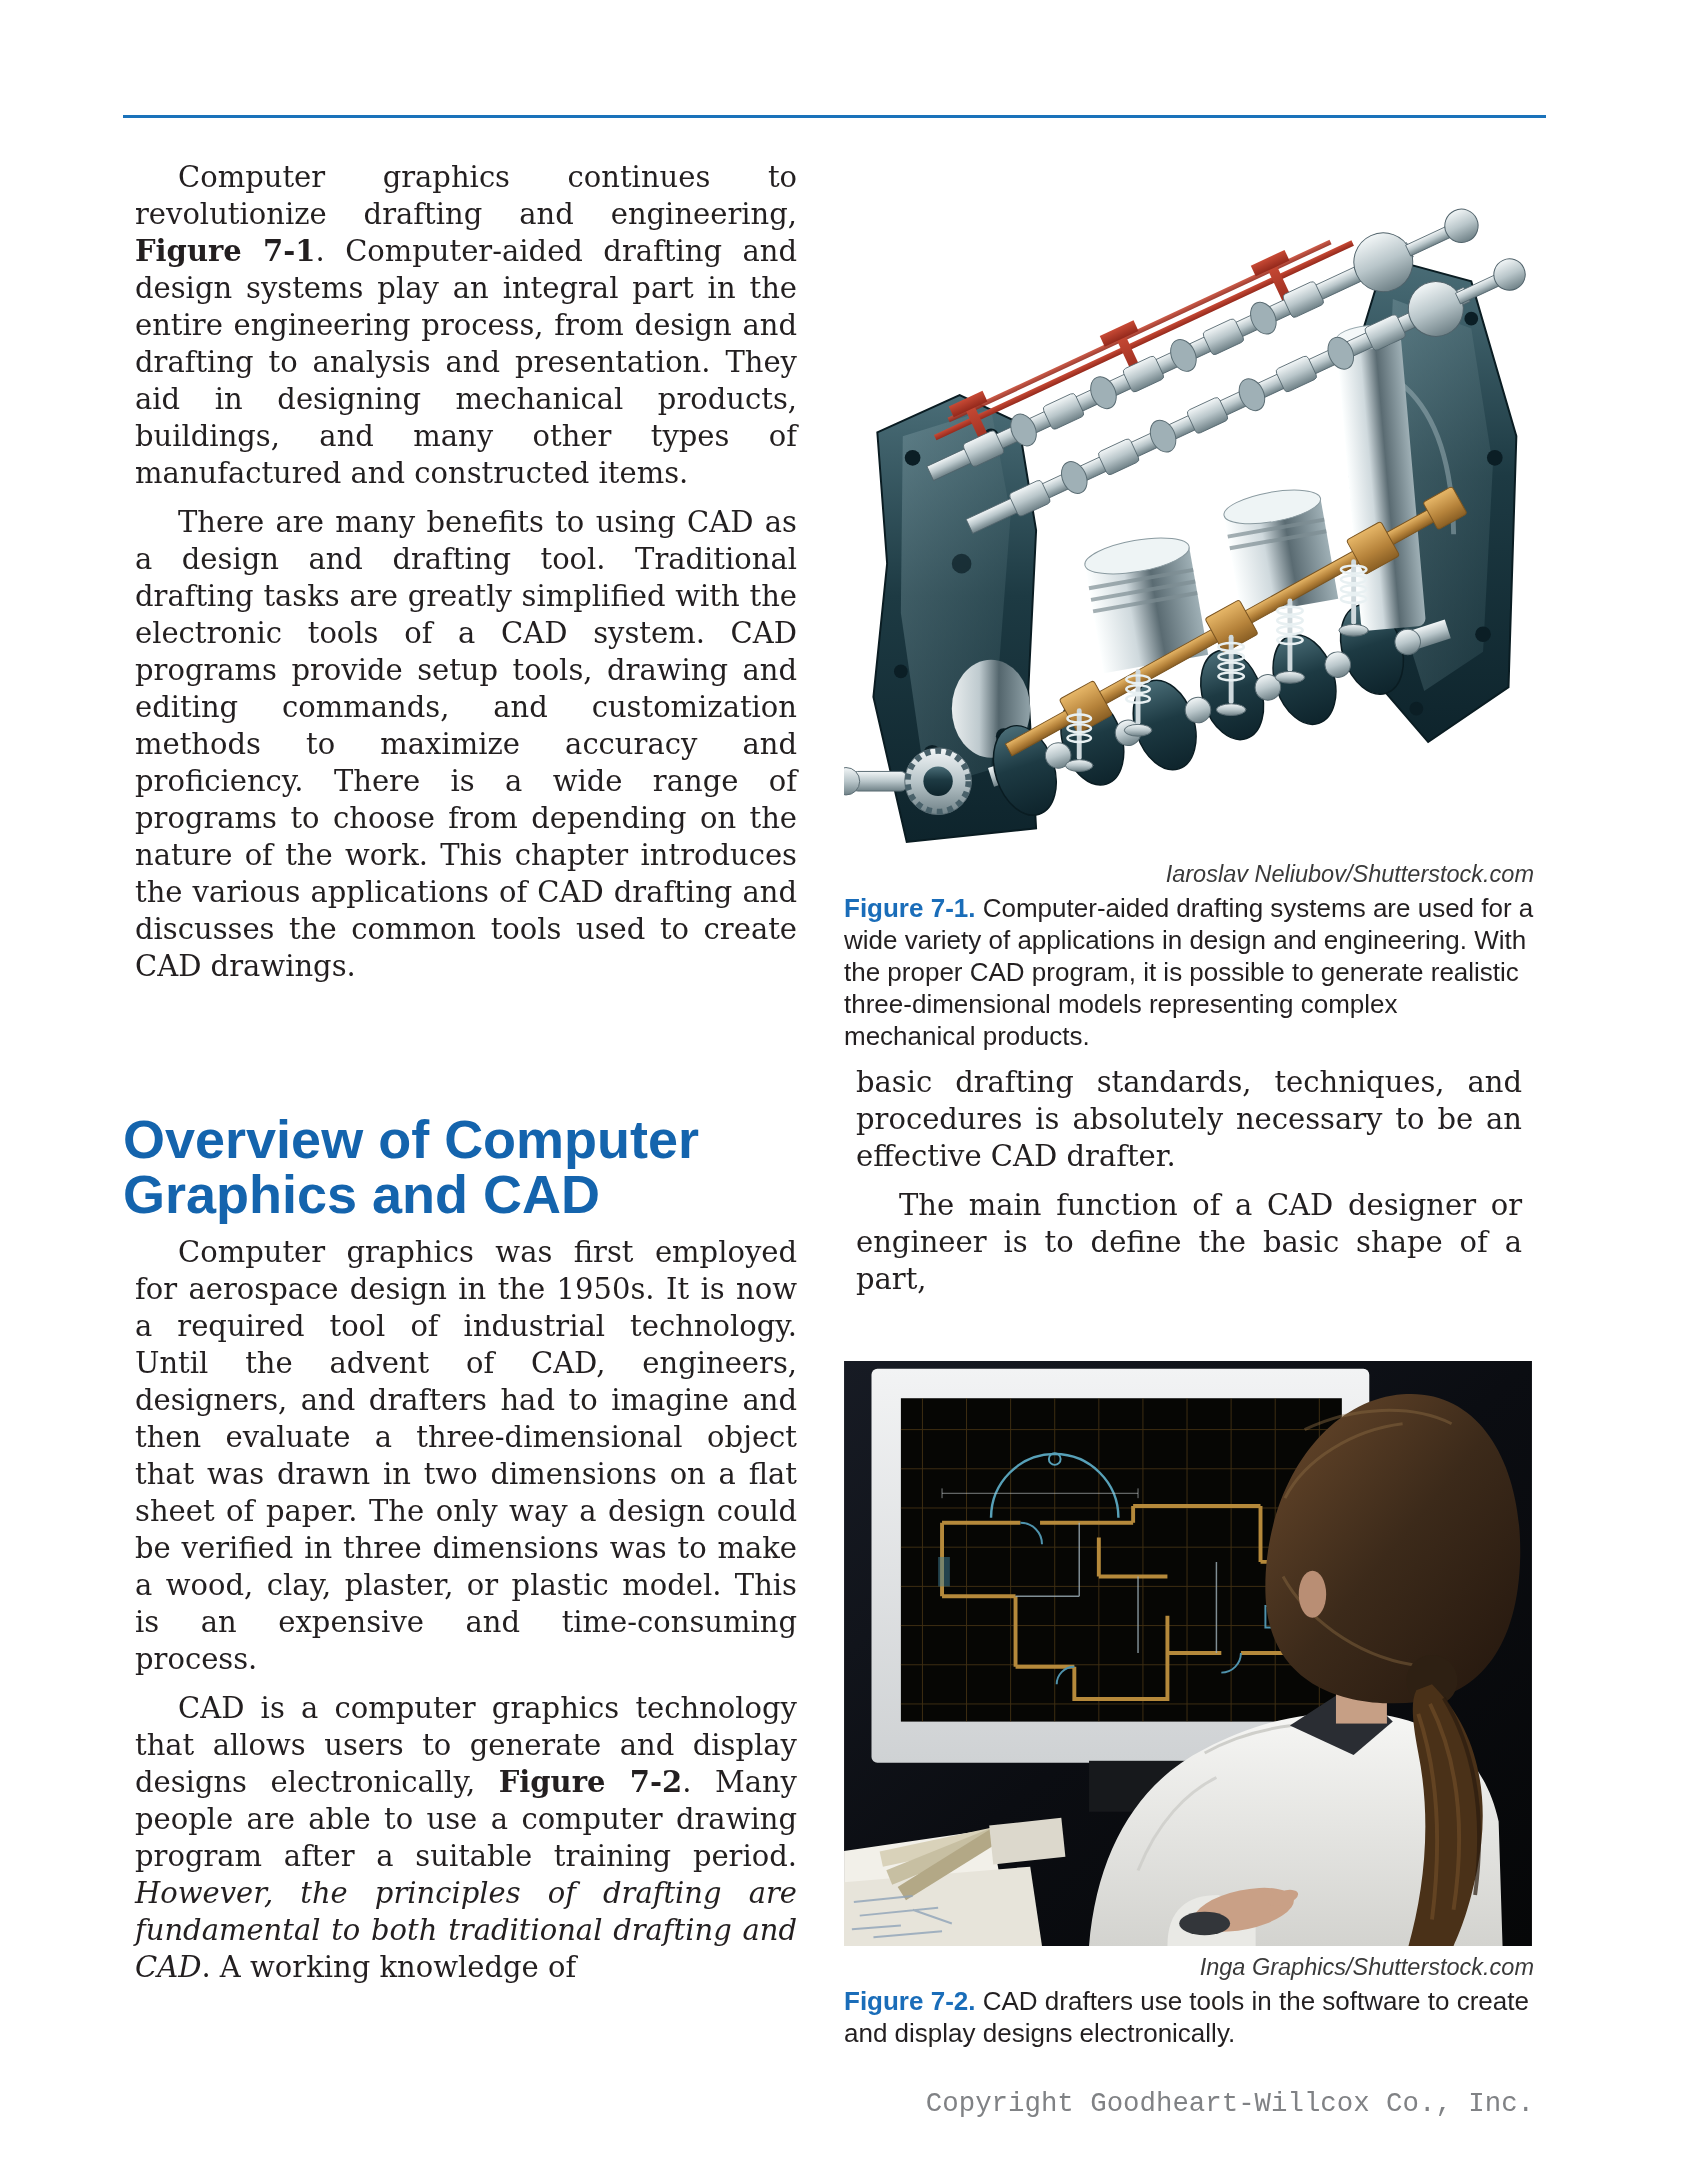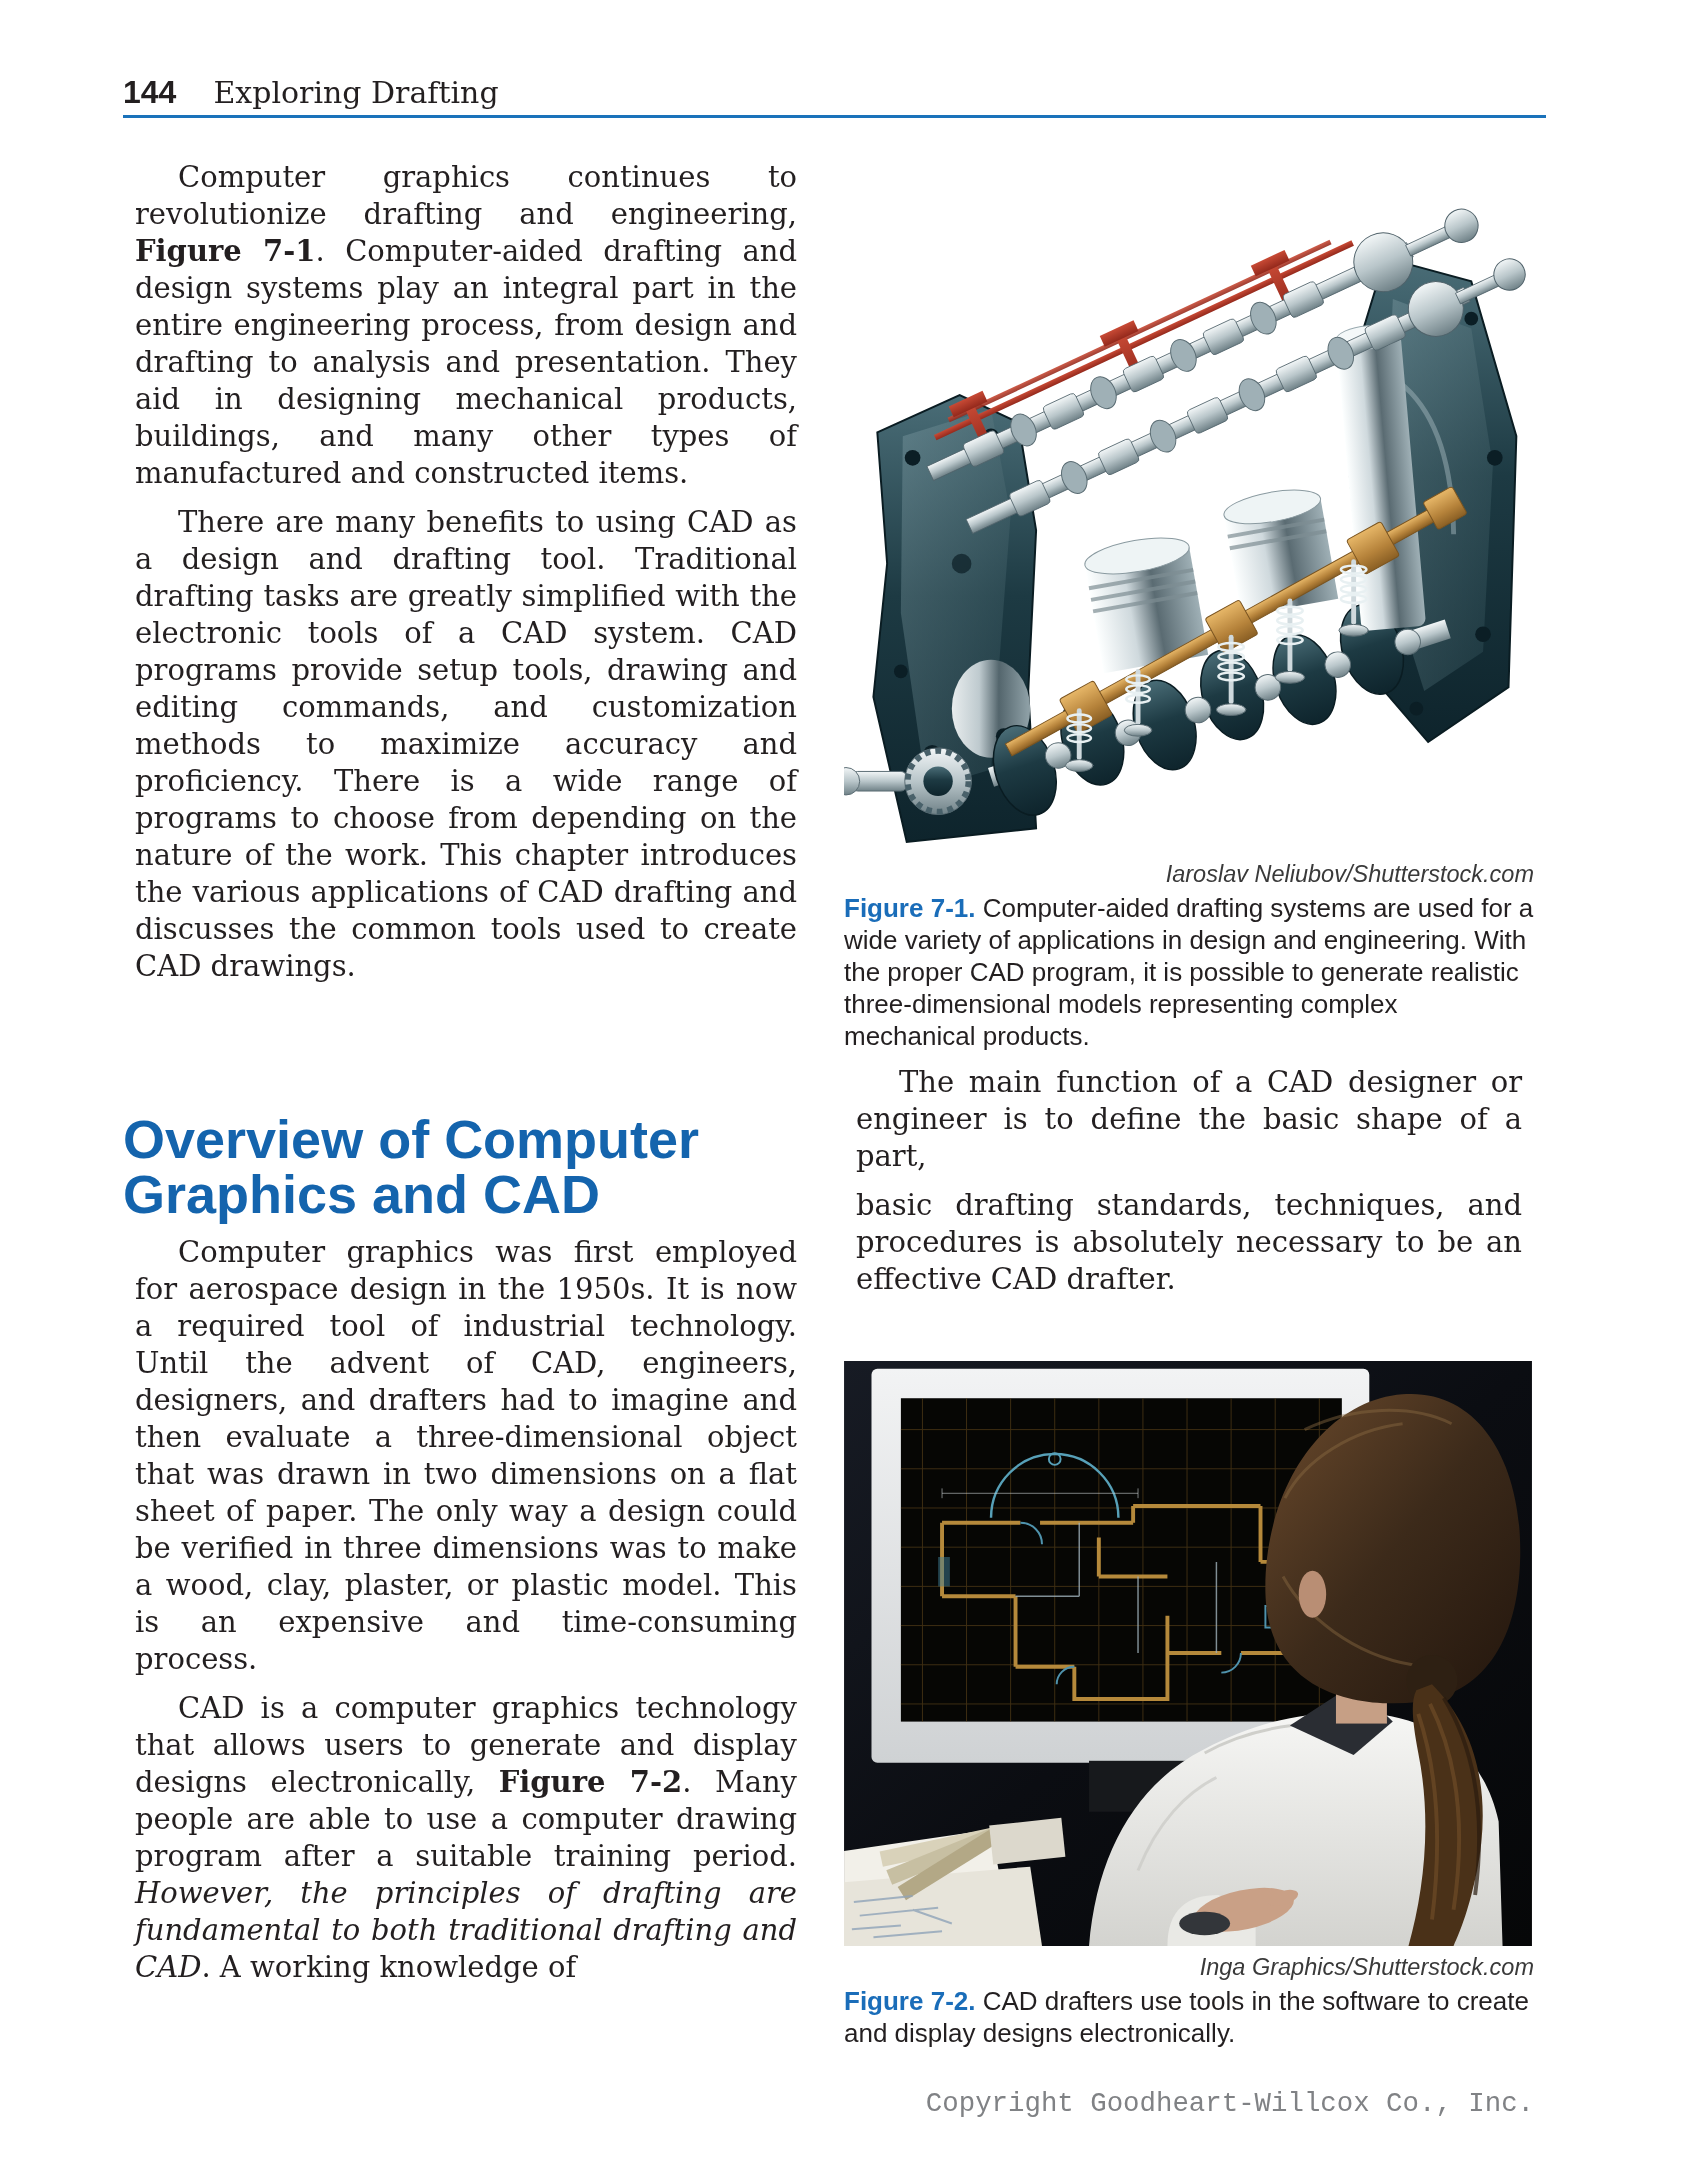--- a/index.html
+++ b/index.html
@@ -30,24 +30,20 @@
   .rc-p1{margin-top:53px;}
   
   .copyright{position:absolute;right:165px;top:2088px;font-family:Liberation Mono, monospace;
              font-size:27.4px;color:#808285;}
 </style>
 </head>
 <body>
 
 <div class="page">
 
-  <div class="hdr">
-    <span class="hdr-num">144</span>
-    <span class="hdr-title">Exploring Drafting</span>
-  </div>
   <div class="hdr-rule"></div>
 
   <div class="col-left">
     <p class="body indent"><span>Computer graphics continues to revolutionize drafting and engineering, </span><span class="boldref">Figure 7-1</span><span>. Computer-aided drafting and design systems play an integral part in the entire engineering process, from design and drafting to analysis and presentation. They aid in designing mechanical products, buildings, and many other types of manufactured and constructed items.</span></p>
     <p class="body indent">There are many benefits to using CAD as a design and drafting tool. Traditional drafting tasks are greatly simplified with the electronic tools of a CAD system. CAD programs provide setup tools, drawing and editing commands, and customization methods to maximize accuracy and proficiency. There is a wide range of programs to choose from depending on the nature of the work. This chapter introduces the various applications of CAD drafting and discusses the common tools used to create CAD drawings.</p>
     <h1 class="heading">Overview of Computer Graphics and CAD</h1>
     <p class="body indent">Computer graphics was first employed for aerospace design in the 1950s. It is now a required tool of industrial technology. Until the advent of CAD, engineers, designers, and drafters had to imagine and then evaluate a three-dimensional object that was drawn in two dimensions on a flat sheet of paper. The only way a design could be verified in three dimensions was to make a wood, clay, plaster, or plastic model. This is an expensive and time-consuming process.</p>
     <p class="body indent"><span>CAD is a computer graphics technology that allows users to generate and display designs electronically, </span><span class="boldref">Figure 7-2</span><span>. Many people are able to use a computer drawing program after a suitable training period. </span><span class="ital">However, the principles of drafting are fundamental to both traditional drafting and CAD</span><span>. A working knowledge of</span></p>
   </div>
 
@@ -258,22 +254,22 @@
           <circle cx="-94" cy="0" r="14" fill="url(#gSil)" stroke="#5a6c73"></circle>
           <circle cx="0" cy="0" r="34" fill="url(#gSil)" stroke="#5a6c73"></circle>
           <circle cx="0" cy="0" r="31" fill="none" stroke="#49616a" stroke-width="6" stroke-dasharray="6 5"></circle>
           <circle cx="0" cy="0" r="15" fill="url(#gTeal)"></circle>
         </g>
       </svg>
       <div class="credit">Iaroslav Neliubov/Shutterstock.com</div>
       <figcaption class="caption"><span class="figlabel">Figure 7-1.</span> <span>Computer-aided drafting systems are used for a wide variety of applications in design and engineering. With the proper CAD program, it is possible to generate realistic three-dimensional models representing complex mechanical products.</span></figcaption>
     </figure>
 
+    <p class="body rc-p1">basic drafting standards, techniques, and procedures is absolutely necessary to be an effective CAD drafter.</p>
     <p class="body indent">The main function of a CAD designer or engineer is to define the basic shape of a part,</p>
-    <p class="body rc-p1">basic drafting standards, techniques, and procedures is absolutely necessary to be an effective CAD drafter.</p>
 
     <figure>
       <svg class="figart fig2art" width="688" height="585" viewBox="0 0 702 597" xmlns="http://www.w3.org/2000/svg">
         <defs>
           <linearGradient id="pBg" x1="0" y1="0" x2="1" y2="1">
             <stop offset="0" stop-color="#171b24"></stop>
               <stop offset=".5" stop-color="#0b0d12"></stop>
               <stop offset="1" stop-color="#060708"></stop>
           </linearGradient>
           <linearGradient id="pShirt" x1="0" y1="0" x2="0" y2="1">

